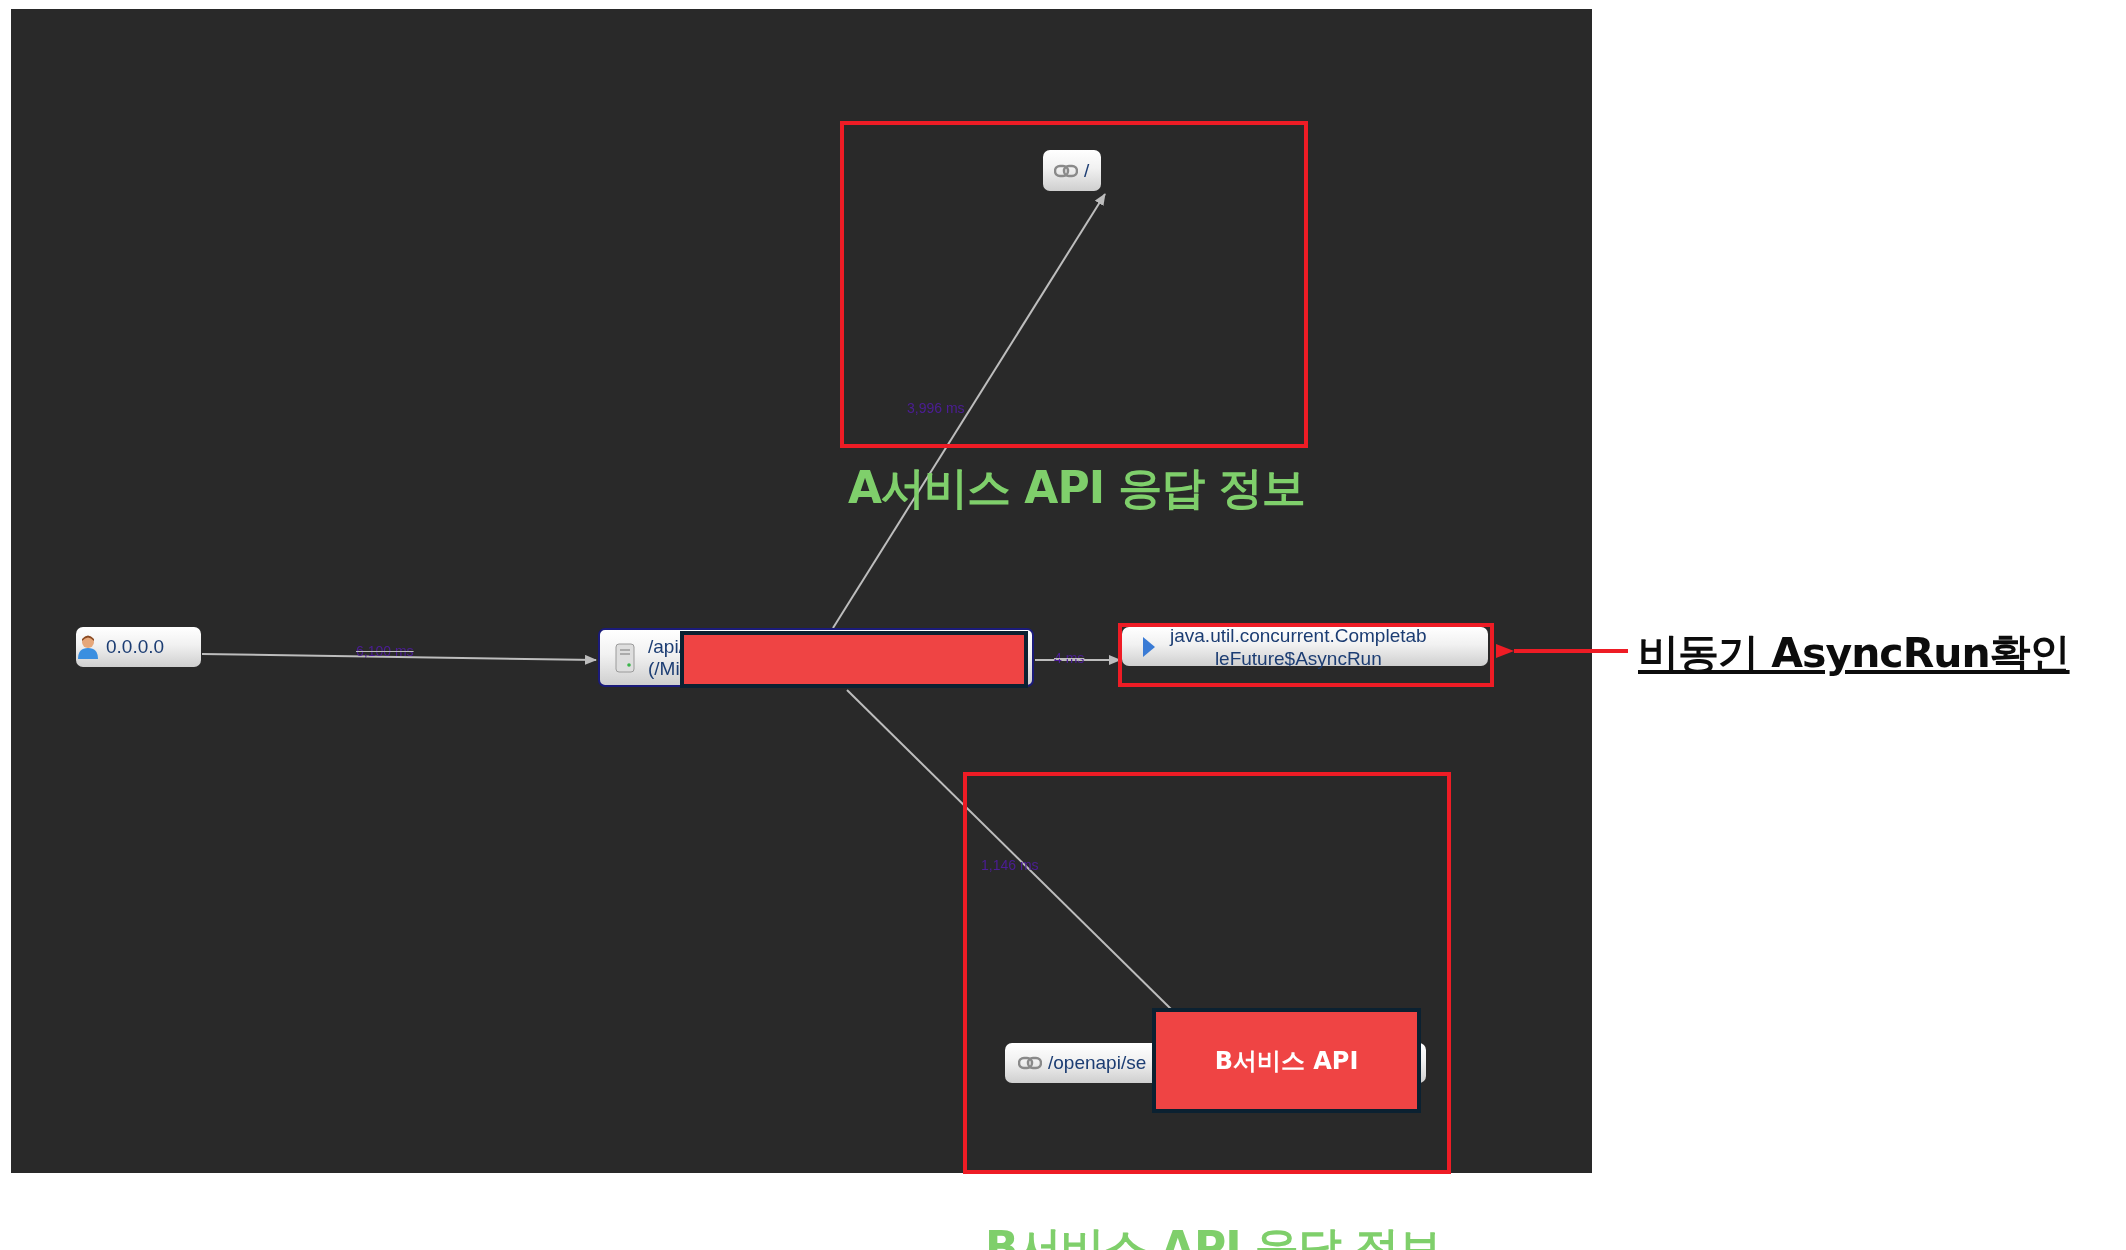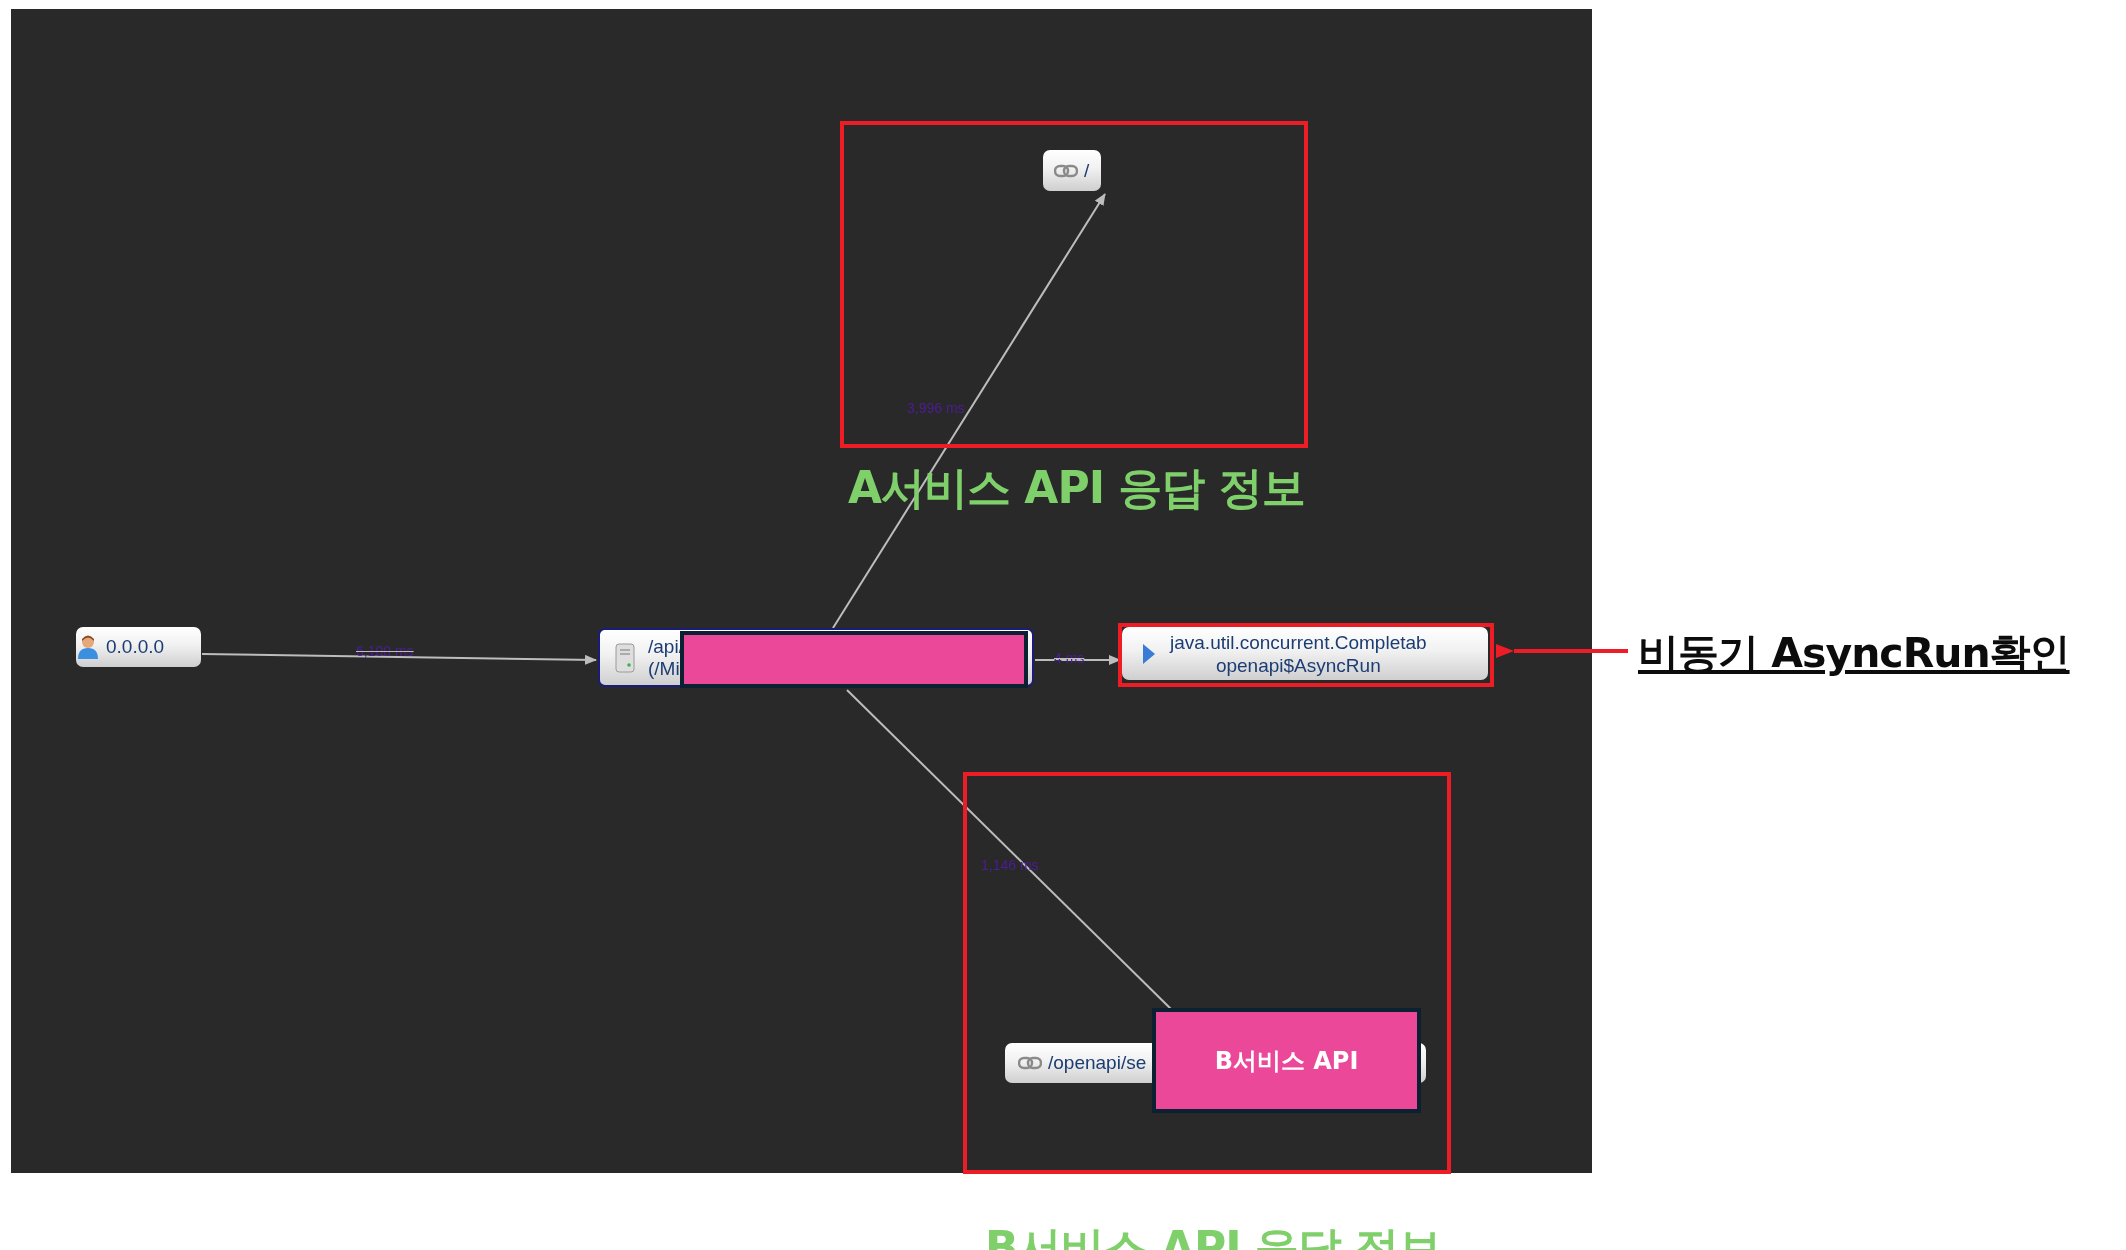--- a/index.html
+++ b/index.html
@@ -25,21 +25,21 @@
   .redbox { position:absolute; box-sizing:border-box; border:4px solid #ee1c25; }
   .green-label {
     position:absolute; color:#7fcf6b; font-weight:bold; font-size:44px; white-space:nowrap;
     font-family:"DejaVu Sans", sans-serif; letter-spacing:-1px;
   }
   .black-label {
     position:absolute; color:#0c0c0c; font-weight:bold; font-size:41px; white-space:nowrap;
     font-family:"DejaVu Sans", sans-serif; letter-spacing:-1px;text-decoration:underline;
   }
   .redact {
-    position:absolute; box-sizing:border-box; background:#ec4899; border:4px solid #0b2131;
+    position:absolute; box-sizing:border-box; background:#ef4444; border:4px solid #0b2131;
     display:flex; align-items:center; justify-content:center; color:#ffffff;
     font-weight:bold; font-size:24px; font-family:"DejaVu Sans", sans-serif;
   }
 </style>
 </head>
 <body>
 
 <div class="canvas"></div>
 
 <svg class="edges">
@@ -88,29 +88,29 @@
 <div class="node" style="left:1043px; top:150px; width:58px; height:41px; padding-left:11px;">
   <span class="ico">
     <svg width="24" height="14" viewBox="0 0 24 14">
       <rect x="1" y="2" width="13" height="10" rx="5" fill="none" stroke="#8a8a8a" stroke-width="2.5"></rect>
       <rect x="10" y="2" width="13" height="10" rx="5" fill="none" stroke="#8a8a8a" stroke-width="2.5"></rect>
     </svg>
   </span>
   <span>/</span>
 </div>
 
-<div class="node" style="left:1122px; top:627px; width:366px; height:53px; padding-left:20px;">
+<div class="node" style="left:1122px; top:627px; width:366px; height:39px; padding-left:20px;">
   <span class="ico" style="margin-right:14px;">
     <svg width="14" height="22" viewBox="0 0 14 22">
       <path d="M1,1 L13,11 L1,21 Z" fill="#3a7bd5"></path>
     </svg>
   </span>
   <div style="display:flex; flex-direction:column; line-height:23px; font-size:19px; text-align:center;">
     <span>java.util.concurrent.Completab</span>
-    <span>openapi$AsyncRun</span>
+    <span>leFuture$AsyncRun</span>
   </div>
 </div>
 
 <div class="node" style="left:1005px; top:1043px; width:421px; height:40px; padding-left:13px;">
   <span class="ico">
     <svg width="24" height="14" viewBox="0 0 24 14">
       <rect x="1" y="2" width="13" height="10" rx="5" fill="none" stroke="#8a8a8a" stroke-width="2.5"></rect>
       <rect x="10" y="2" width="13" height="10" rx="5" fill="none" stroke="#8a8a8a" stroke-width="2.5"></rect>
     </svg>
   </span>

